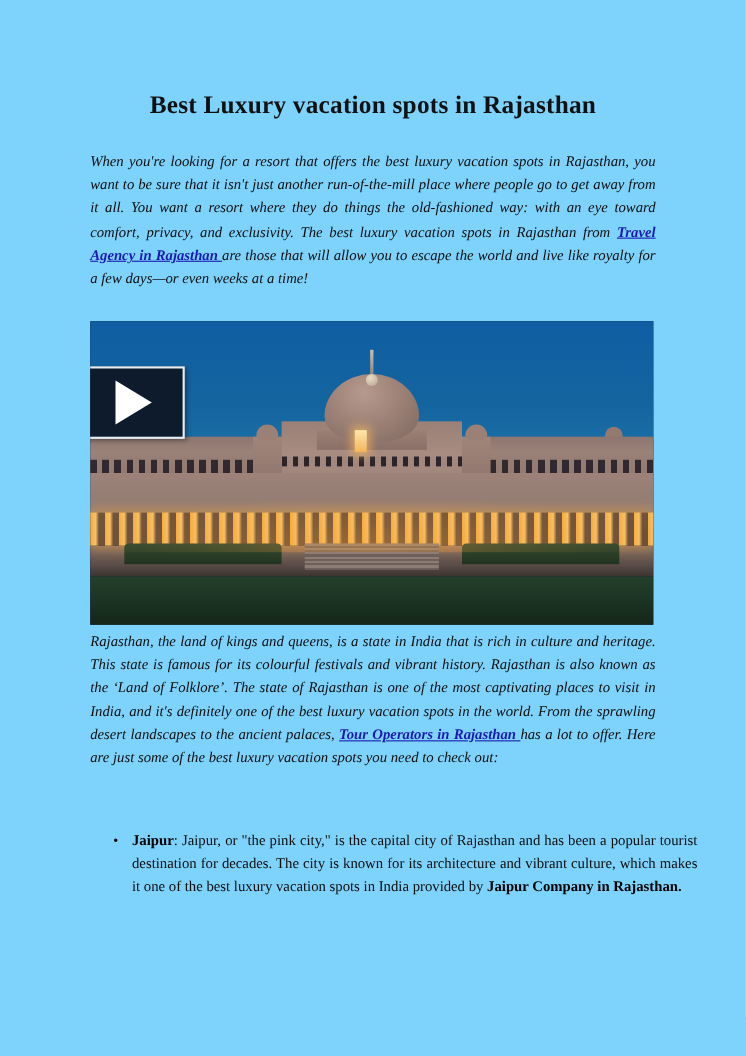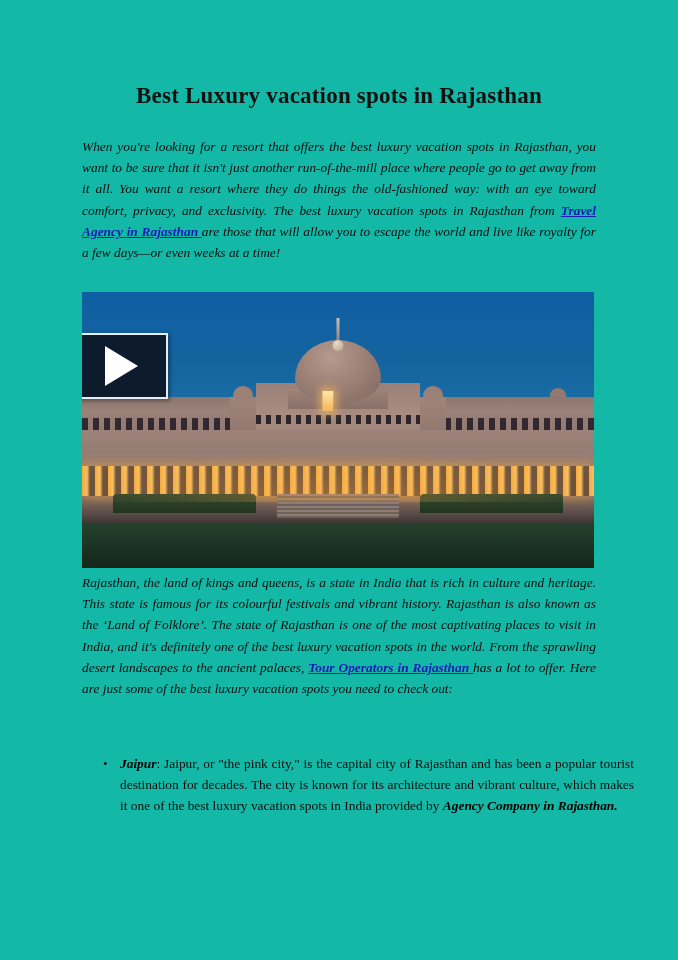--- a/index.html
+++ b/index.html
@@ -15,21 +15,21 @@
     color: #000000;
     overflow: hidden;
   }
 
   .page {
     position: absolute;
     left: 0;
     top: 0;
     width: 678px;
     height: 960px;
-    background: #14b8a6;
+    background: #7dd3fc;
   }
 
   .content {
     position: absolute;
     left: 82px;
     top: 0;
     width: 514px;
   }
 
   
@@ -66,21 +66,20 @@
 
   a.doclink {
     color: #1a1ab4;
     font-weight: bold;
     text-decoration: underline;
   }
 
   strong.inline-bold {
     font-weight: bold;
     color: #000;
-    font-style: italic;
   }
 
   
   .figure {
     position: absolute;
     left: 0;
     top: 292px;
     width: 512px;
     height: 276px;
     overflow: hidden;
@@ -404,18 +403,18 @@
         <div class="play-triangle"></div>
       </div>
     </div>
 
     <p class="body-par" id="par-2">
       <span>Rajasthan, the land of kings and queens, is a state in India that is rich in culture and heritage. This state is famous for its colourful festivals and vibrant history. Rajasthan is also known as the ‘Land of Folklore’. The state of Rajasthan is one of the most captivating places to visit in India, and it's definitely one of the best luxury vacation spots in the world. From the sprawling desert landscapes to the ancient palaces, </span><a class="doclink" href="#">Tour Operators in Rajasthan </a><span>has a lot to offer. Here are just some of the best luxury vacation spots you need to check out:</span>
     </p>
 
     <ul class="bullets">
       <li>
-        <strong class="inline-bold">Jaipur</strong><span>: Jaipur, or "the pink city," is the capital city of Rajasthan and has been a popular tourist destination for decades. The city is known for its architecture and vibrant culture, which makes it one of the best luxury vacation spots in India provided by </span><strong class="inline-bold">Agency Company in Rajasthan.</strong>
+        <strong class="inline-bold">Jaipur</strong><span>: Jaipur, or "the pink city," is the capital city of Rajasthan and has been a popular tourist destination for decades. The city is known for its architecture and vibrant culture, which makes it one of the best luxury vacation spots in India provided by </span><strong class="inline-bold">Jaipur Company in Rajasthan.</strong>
       </li>
     </ul>
 
   </div>
 </div>
 
 </body></html>

